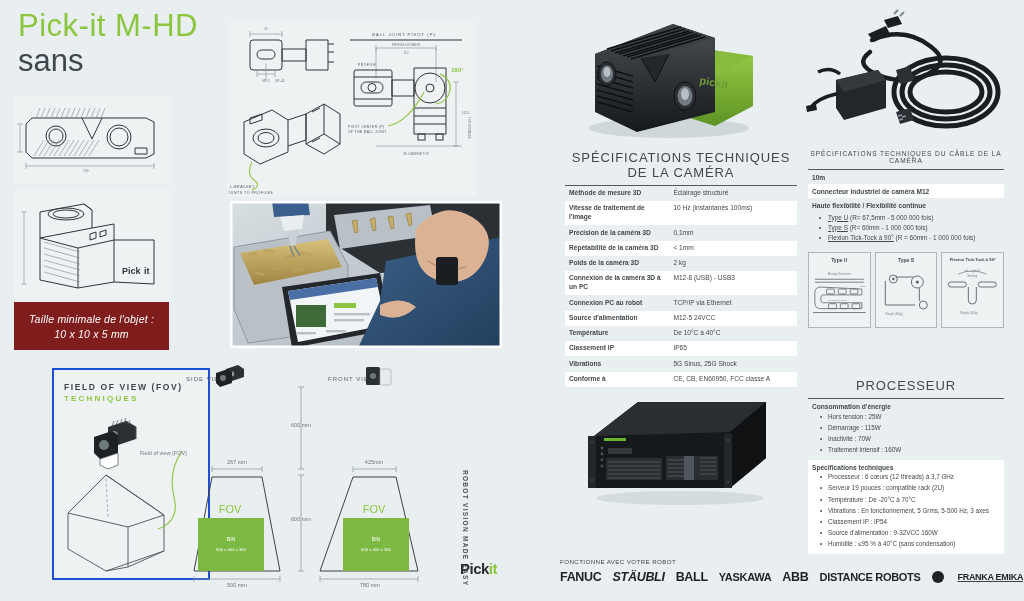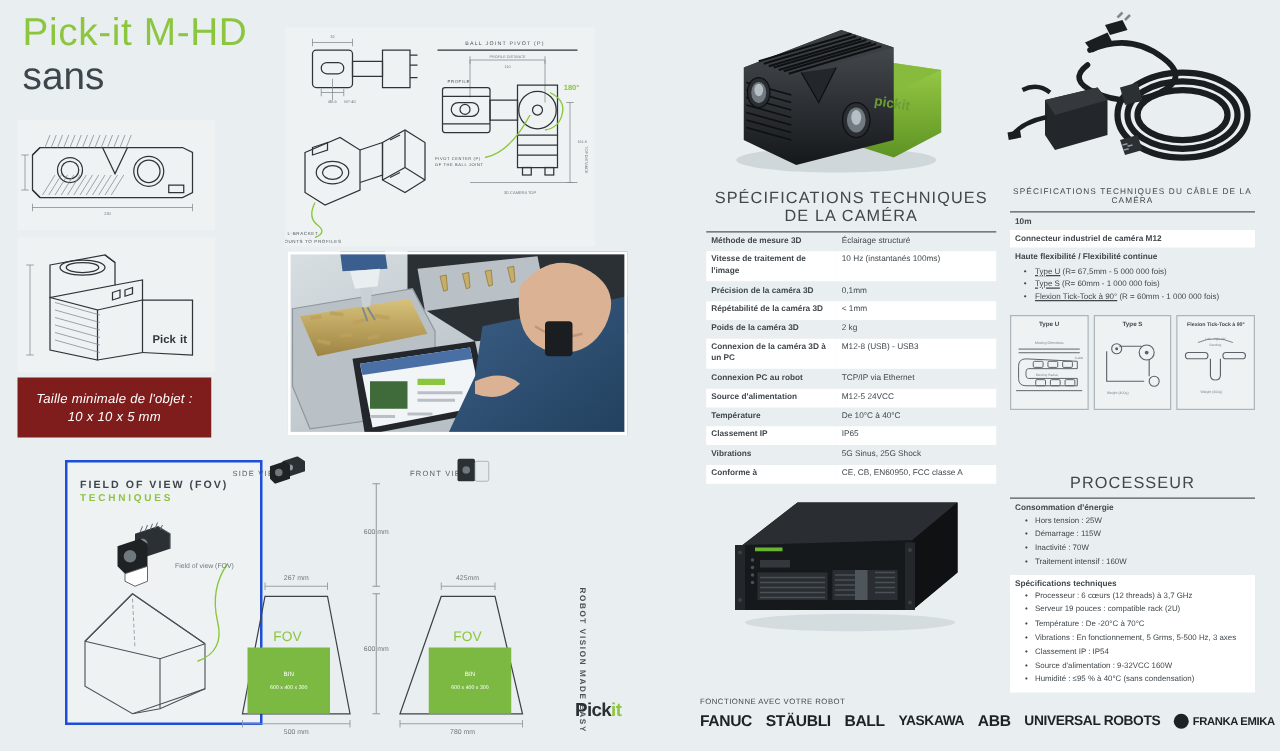--- a/index.html
+++ b/index.html
@@ -122,22 +122,22 @@
 
   
   #footer-brands { position: absolute; left: 560px; top: 558px; width: 460px; }
   #footer-caption { font-size: 6.2px; letter-spacing: .4px; color: #41484d; margin-bottom: 5px; }
   #brand-row { display: flex; align-items: center; gap: 11px; }
   .brand {
     font-size: 12.5px; font-weight: 700; color: #1e2225; letter-spacing: -.3px;
     white-space: nowrap;
   }
   .brand.small { font-size: 11px; }
-  .brand.italic { }
-  .brand-wrap { display: flex; align-items: center; gap: 3px; }
+  .brand.italic { font-style: italic; }
+  .brand-wrap { display: flex; align-items: center; gap: 14px; text-decoration: underline; }
   .brand-circle {
     width: 12px; height: 12px; border-radius: 50%; background: #1e2225; flex: none;
   }
 </style>
 </head>
 <body>
 
 <div class="page">
 
   <div id="title-block">
@@ -749,21 +749,21 @@
   </div>
 
   <div id="footer-brands">
     <div id="footer-caption">FONCTIONNE AVEC VOTRE ROBOT</div>
     <div id="brand-row">
       <div class="brand">FANUC</div>
       <div class="brand italic">STÄUBLI</div>
       <div class="brand">BALL</div>
       <div class="brand small">YASKAWA</div>
       <div class="brand">ABB</div>
-      <div class="brand small">UNIVERSAL ROBOTS</div>
+      <div class="brand small">DISTANCE ROBOTS</div>
       <div class="brand-wrap">
         <span class="brand-circle"></span>
         <span class="brand" style="font-size:9px;">FRANKA EMIKA</span>
       </div>
 
     </div>
   </div>
 
 </div>
 

